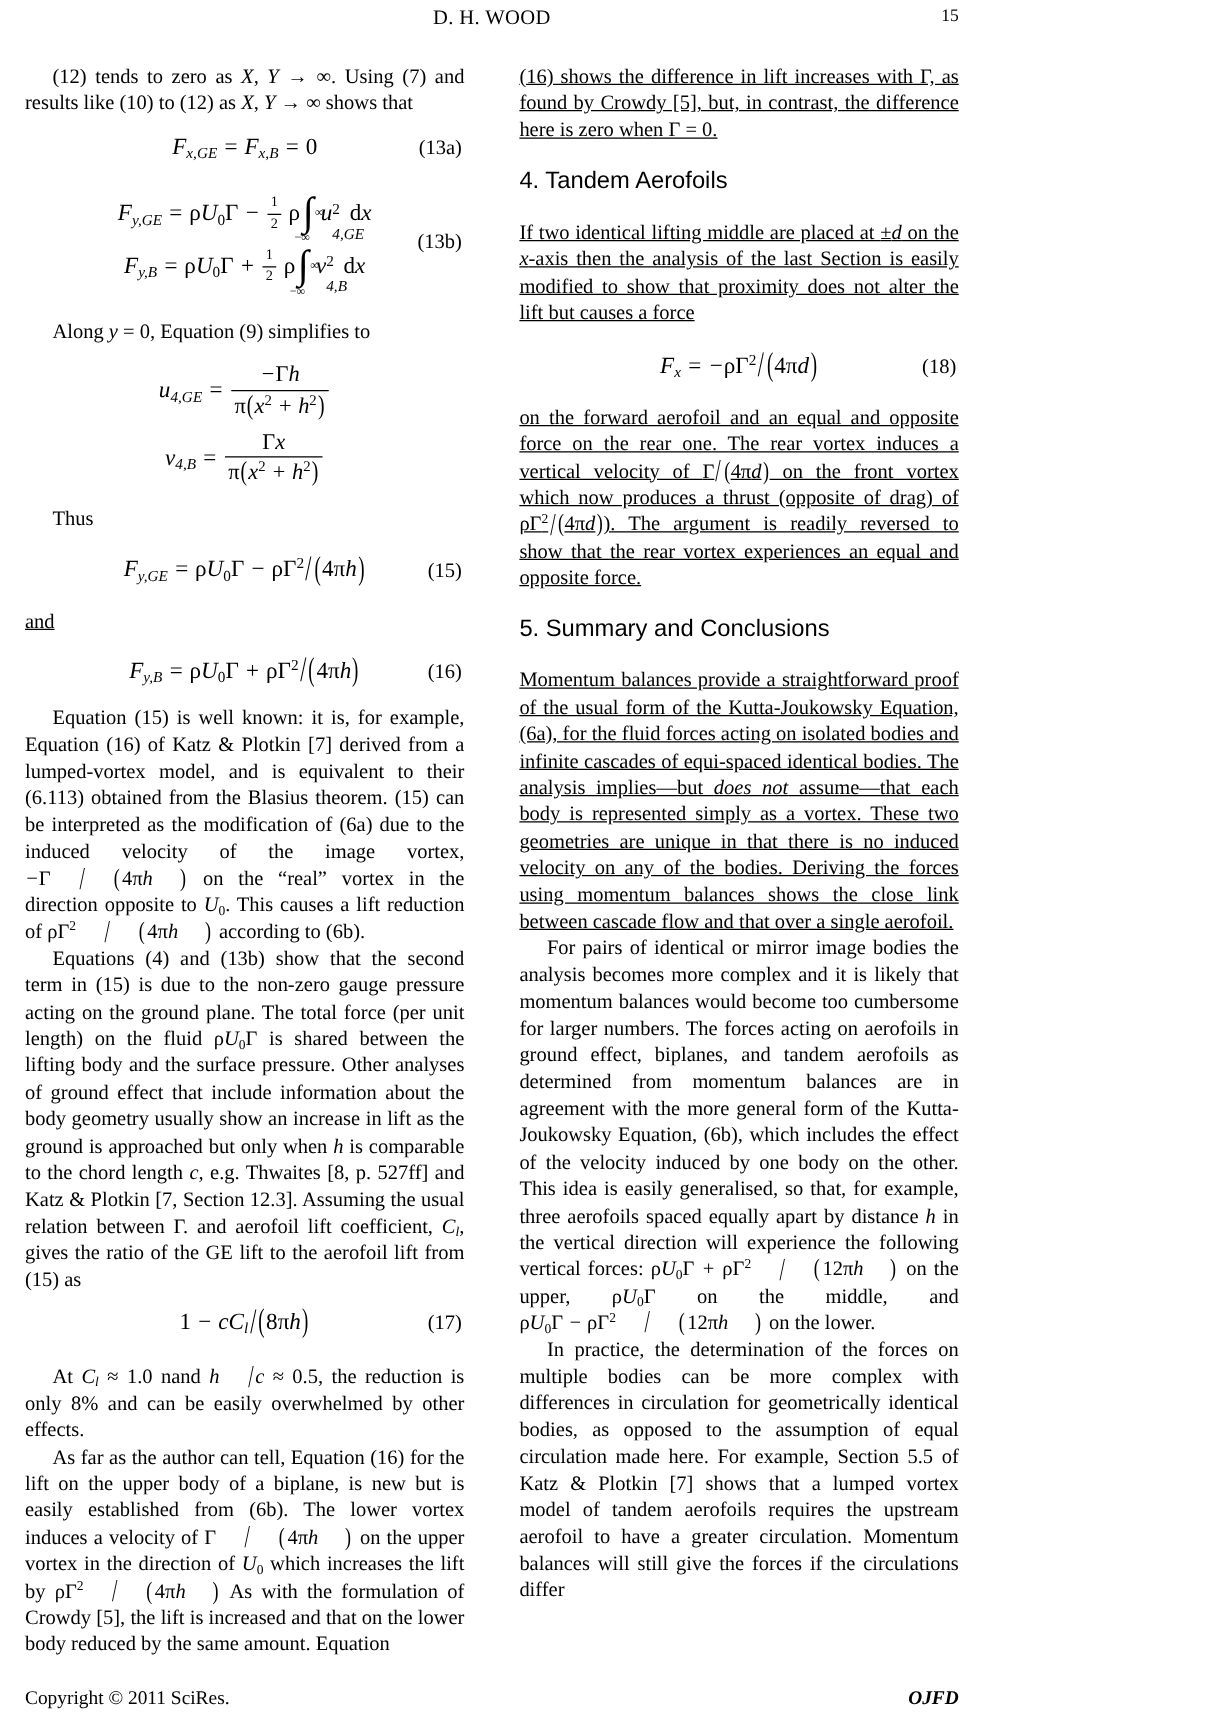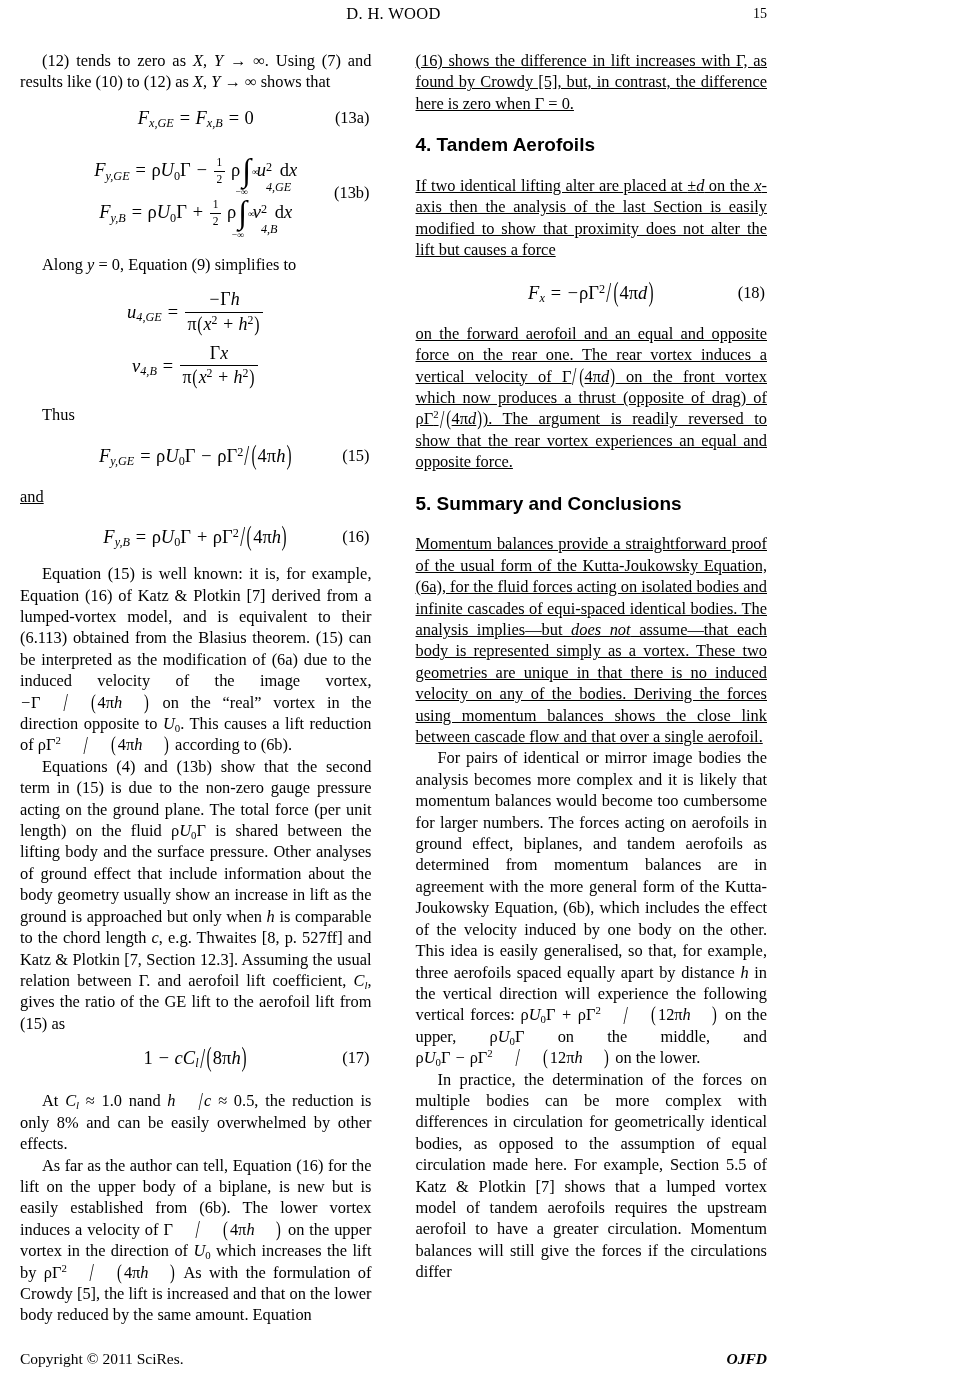--- a/index.html
+++ b/index.html
@@ -64,21 +64,21 @@
   p {
     margin: 0;
     text-indent: 22px;
     text-align: justify;
   }
   p.noindent { text-indent: 0; text-decoration: underline; }
 
   
   h2.section {
     font-family: "Liberation Sans", "DejaVu Sans", sans-serif;
-    font-weight: bold;
+    font-weight: normal;
     font-size: 19px;
     margin: 19px 0 17px 0;
     text-align: left;
     text-indent: 0;
   }
 
   
   .math {
     font-family: "Liberation Serif", "DejaVu Serif", serif;
     font-style: italic;
@@ -327,21 +327,21 @@
 
     </div>
 
     <div class="col">
 
       <p class="noindent">(16) shows the difference in lift increases with Γ, as found by Crowdy [5], but, in contrast, the difference here is zero when Γ = 0.</p>
 
       <h2 class="section">4. Tandem Aerofoils</h2>
 
       <p class="noindent">
-        <span>If two identical lifting alter are placed at </span><span class="math imath"><span class="up">±</span>d</span><span> on the </span><span class="math imath">x</span><span>-axis then the analysis of the last Section is easily modified to show that proximity does not alter the lift but causes a force</span>
+        <span>If two identical lifting middle are placed at </span><span class="math imath"><span class="up">±</span>d</span><span> on the </span><span class="math imath">x</span><span>-axis then the analysis of the last Section is easily modified to show that proximity does not alter the lift but causes a force</span>
       </p>
 
       <div class="eqblock" style="margin-top:20px;margin-bottom:18px">
         <span class="eqbody math">F<sub>x</sub> = −<span class="up">ρΓ</span><sup class="up">2</sup><span class="sfrac"><span class="sl">/</span><span class="pbig">(</span><span class="up">4π</span>d<span class="pbig">)</span></span></span>
         <span class="eqnum">(18)</span>
       </div>
 
       <p class="noindent">
         <span>on the forward aerofoil and an equal and opposite force on the rear one. The rear vortex induces a vertical velocity of </span><span class="math imath"><span class="up">Γ</span><span class="sfrac"><span class="sl">/</span><span class="pmed">(</span><span class="up">4π</span>d<span class="pmed">)</span></span></span><span> on the front vortex which now produces a thrust (opposite of drag) of </span><span class="math imath"><span class="up">ρΓ</span><sup class="up">2</sup><span class="sfrac"><span class="sl">/</span><span class="pmed">(</span><span class="up">4π</span>d<span class="pmed">)</span></span></span><span>). The argument is readily reversed to show that the rear vortex experiences an equal and opposite force.</span>
       </p>

